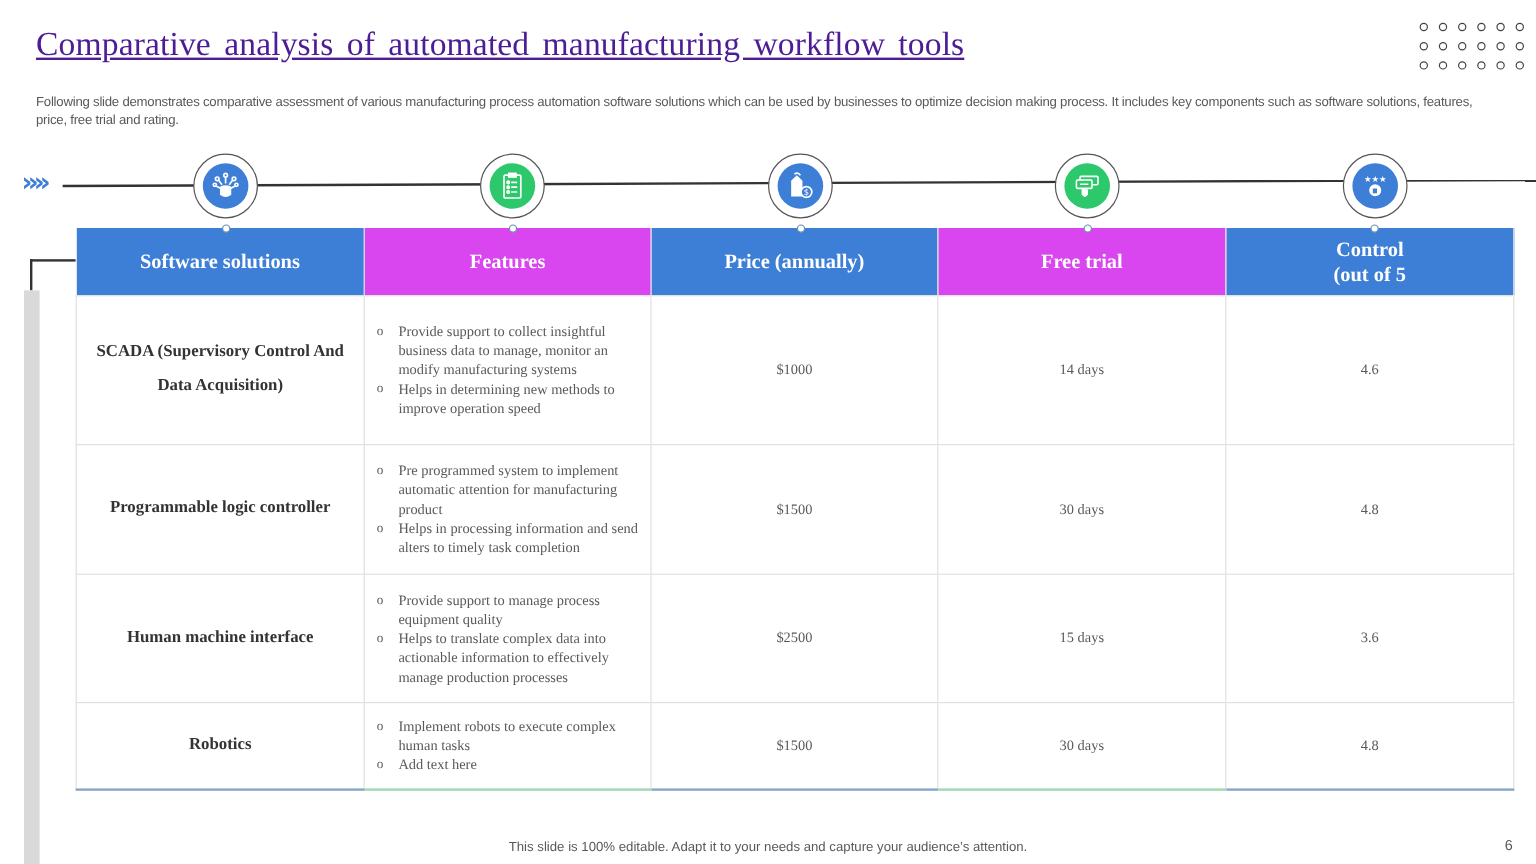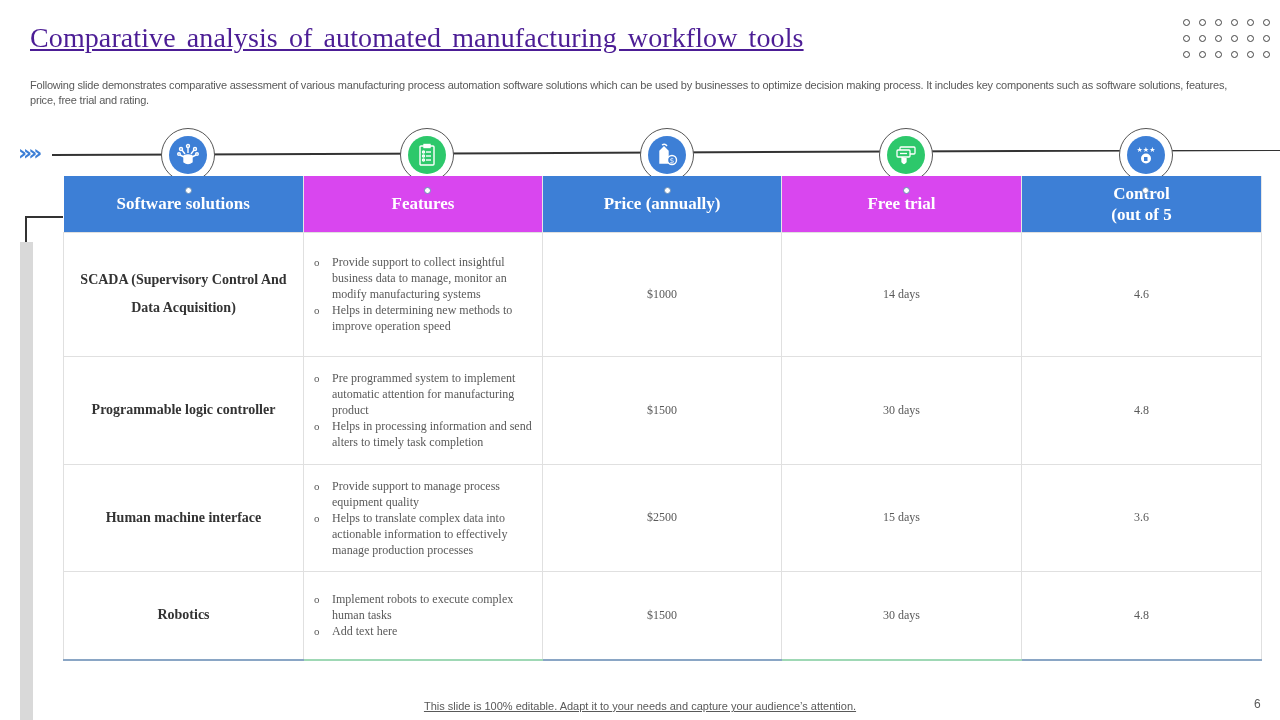--- a/index.html
+++ b/index.html
@@ -31,43 +31,43 @@
   .node .inner { width: 38px; height: 38px; border-radius: 50%; display: flex; align-items: center; justify-content: center; }
   .node.blue .inner { background: #3d7fd6; }
   .node.green .inner { background: #2dc86b; }
   .node-pin { position: absolute; top: 187px; width: 7px; height: 7px; border-radius: 50%;
     border: 1.3px solid #6a8fb8; background: #fff; z-index: 3; }
 
   .bracket { position: absolute; left: 25px; top: 216px; width: 38px; height: 26px;
     border-top: 2px solid #333; border-left: 2px solid #333; }
   .side-bar { position: absolute; left: 20px; top: 242px; width: 13px; height: 478px; background: #d9d9d9; }
 
-  table.grid { position: absolute; left: 63px; top: 176px; width: 1198px; border-collapse: collapse; table-layout: fixed; }
+  table.grid { position: absolute; left: 63px; top: 190px; width: 1198px; border-collapse: collapse; table-layout: fixed; }
   table.grid th { height: 56px; color: #fff; font-family: "Liberation Serif", serif; font-weight: bold;
     font-size: 17px; text-align: center; border-right: 1px solid #e6e6e6; line-height: 21px; }
   table.grid th.blue { background: #3d7fd6; }
   table.grid th.green { background: #d946ef; }
   table.grid td { border: 1px solid #e0e0e0; text-align: center; vertical-align: middle;
     font-size: 12px; color: #595959; font-family: Liberation Serif, serif; }
   table.grid td.name { font-family: "Liberation Serif", serif; font-weight: bold; font-size: 14px;
     color: #333; line-height: 28px; padding: 0 14px; }
   table.grid td.feat { text-align: left; padding: 4px 8px 4px 10px; }
   table.grid td.feat ul { list-style: none; }
   table.grid td.feat li { position: relative; padding-left: 18px; font-size: 12px; line-height: 16px; color: #595959; }
   table.grid td.feat li::before { content: "o"; position: absolute; left: 0; top: 0; font-size: 11px; color: #595959; }
   tr.r1 td { height: 124px; }
   tr.r2 td { height: 108px; }
   tr.r3 td { height: 107px; }
-  tr.r4 td { height: 89px; }
+  tr.r4 td { height: 73px; }
   tr.r4 td { border-bottom: 2px solid #8aa6c5; }
   tr.r4 td.gb { border-bottom-color: #9fd8b5; }
 
   .footer { position: absolute; left: 0; width: 1280px; top: 700px; text-align: center;
     font-size: 11px; color: #595959; padding-left: 0; }
-  .footer span { position: relative; left: 0; text-decoration: underline; }
+  .footer span { position: relative; left: 0; }
   .pagenum { position: absolute; left: 1254px; top: 697px; font-size: 12px; color: #595959; }
 </style>
 </head>
 <body>
 
 <div>
 
   <div class="title">Comparative analysis of automated manufacturing workflow tools</div>
   <div class="subtitle">Following slide demonstrates comparative assessment of various manufacturing process automation software solutions which can be used by businesses to optimize decision making process. It includes key components such as software solutions, features, price, free trial and rating.</div>
 

